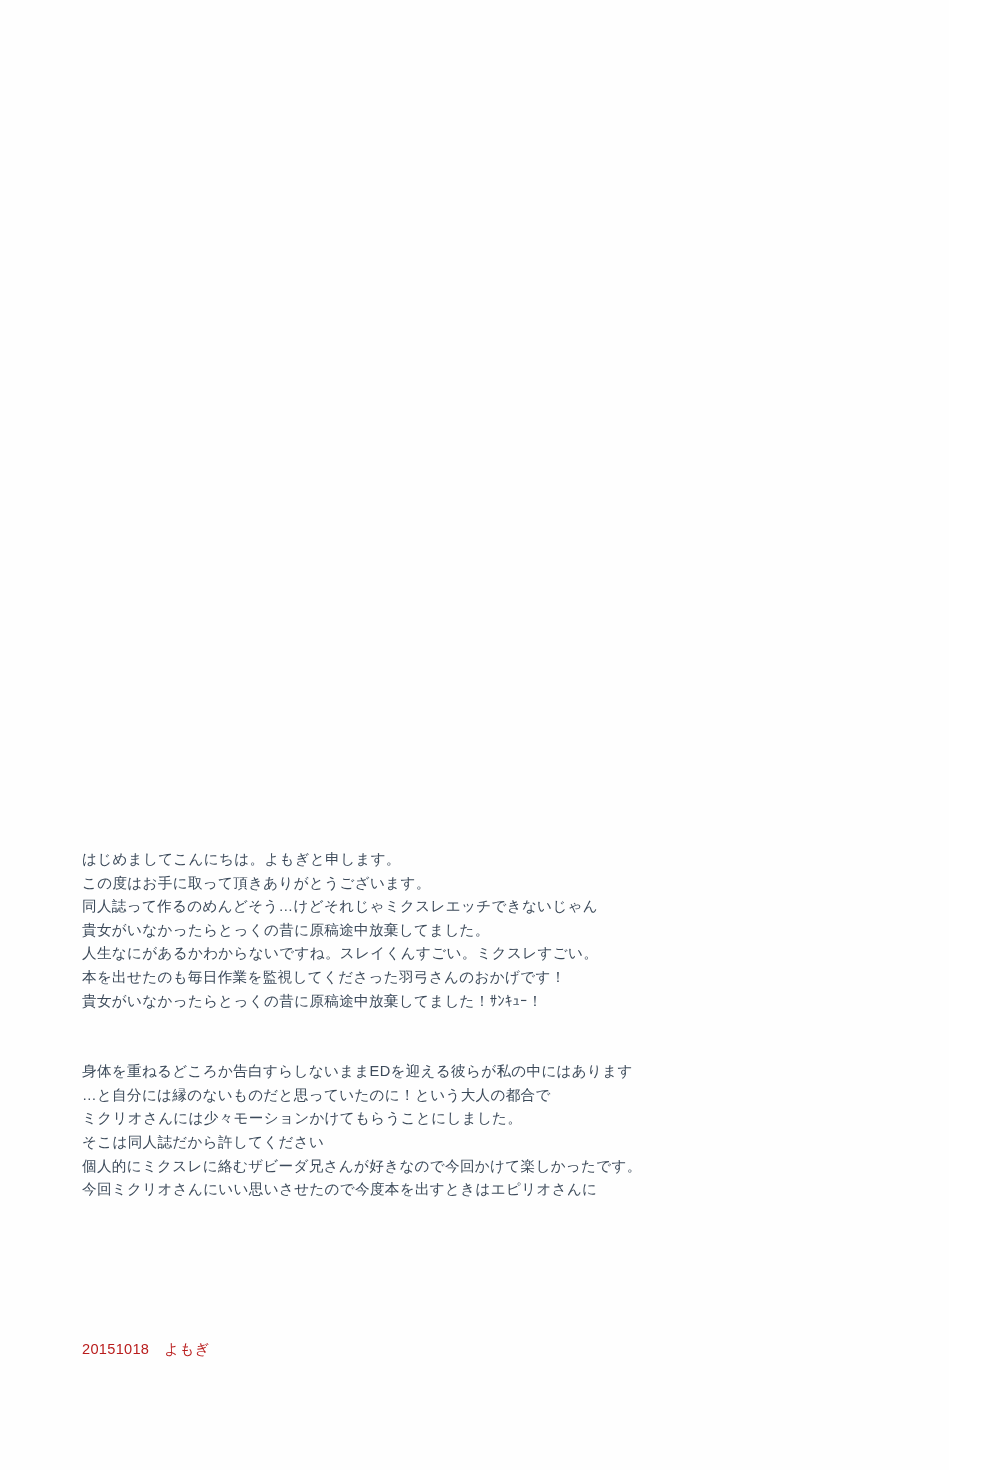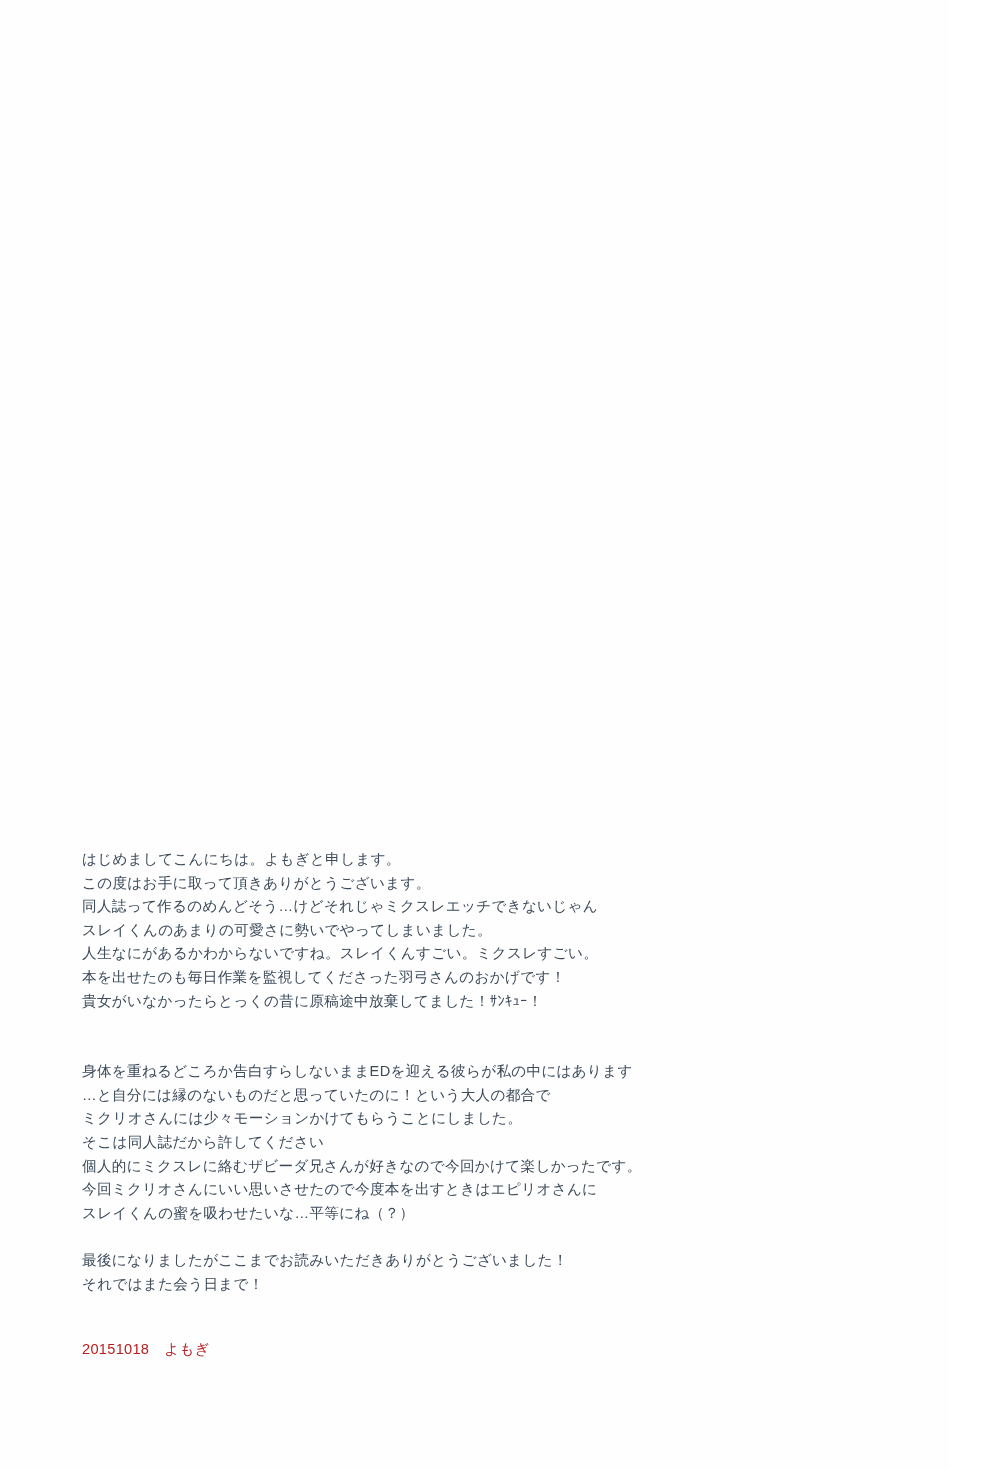--- a/index.html
+++ b/index.html
@@ -58,42 +58,37 @@
 <body>
 
 <div class="page">
 
   <div class="afterword">
 
     <div class="block">
       <p>はじめましてこんにちは。よもぎと申します。</p>
       <p>この度はお手に取って頂きありがとうございます。</p>
       <p>同人誌って作るのめんどそう…けどそれじゃミクスレエッチできないじゃん</p>
-      <p>スレイくんのあまりの可愛さに勢いでやってしまいました。</p>
+      <p>貴女がいなかったらとっくの昔に原稿途中放棄してました。</p>
       <p>人生なにがあるかわからないですね。スレイくんすごい。ミクスレすごい。</p>
       <p>本を出せたのも毎日作業を監視してくださった羽弓さんのおかげです！</p>
       <p>貴女がいなかったらとっくの昔に原稿途中放棄してました！ｻﾝｷｭｰ！</p>
     </div>
 
     <div class="gap-large"></div>
 
     <div class="block">
       <p>身体を重ねるどころか告白すらしないままEDを迎える彼らが私の中にはあります</p>
       <p>…と自分には縁のないものだと思っていたのに！という大人の都合で</p>
       <p>ミクリオさんには少々モーションかけてもらうことにしました。</p>
       <p>そこは同人誌だから許してください</p>
       <p>個人的にミクスレに絡むザビーダ兄さんが好きなので今回かけて楽しかったです。</p>
       <p>今回ミクリオさんにいい思いさせたので今度本を出すときはエピリオさんに</p>
-      <p>スレイくんの蜜を吸わせたいな…平等にね（？）</p>
     </div>
 
     <div class="gap-small"></div>
 
-    <div class="block">
-      <p>最後になりましたがここまでお読みいただきありがとうございました！</p>
-      <p>それではまた会う日まで！</p>
-    </div>
 
   </div>
 
   <div class="signature">20151018　よもぎ</div>
 
 </div>
 
 </body></html>

